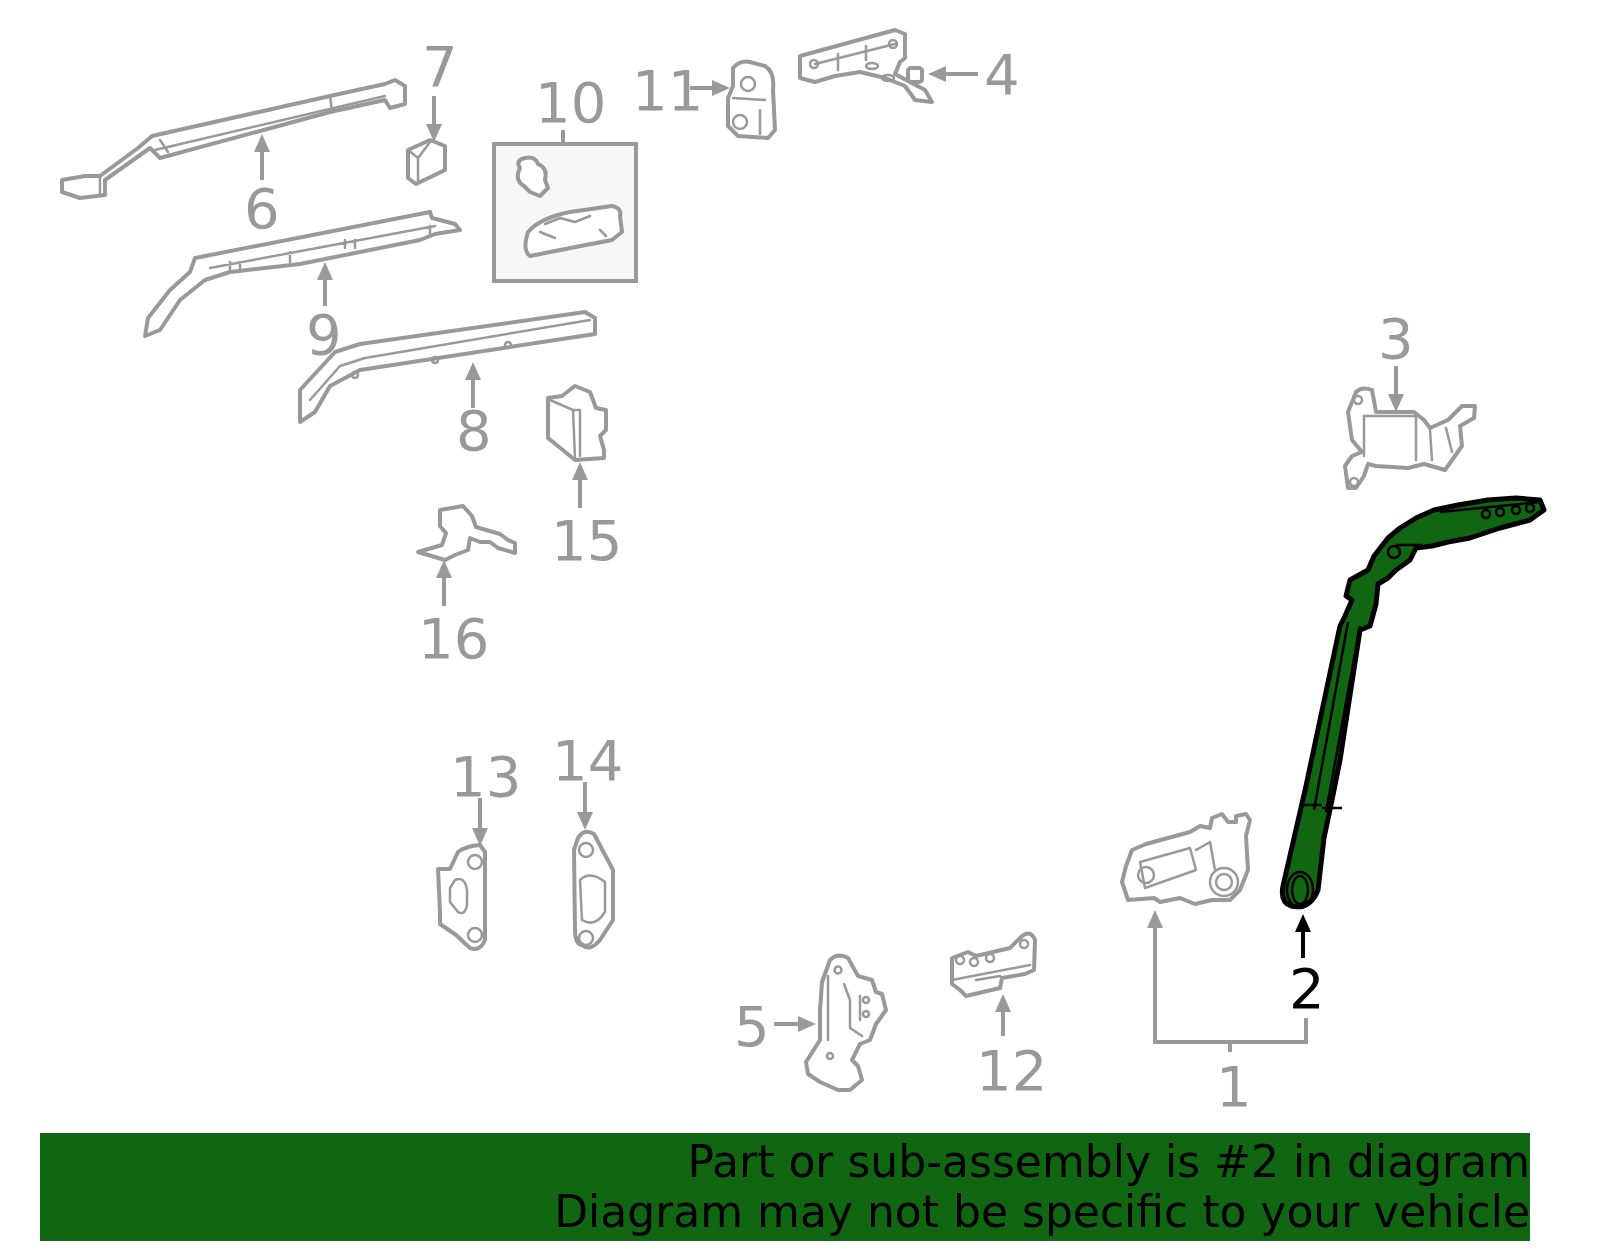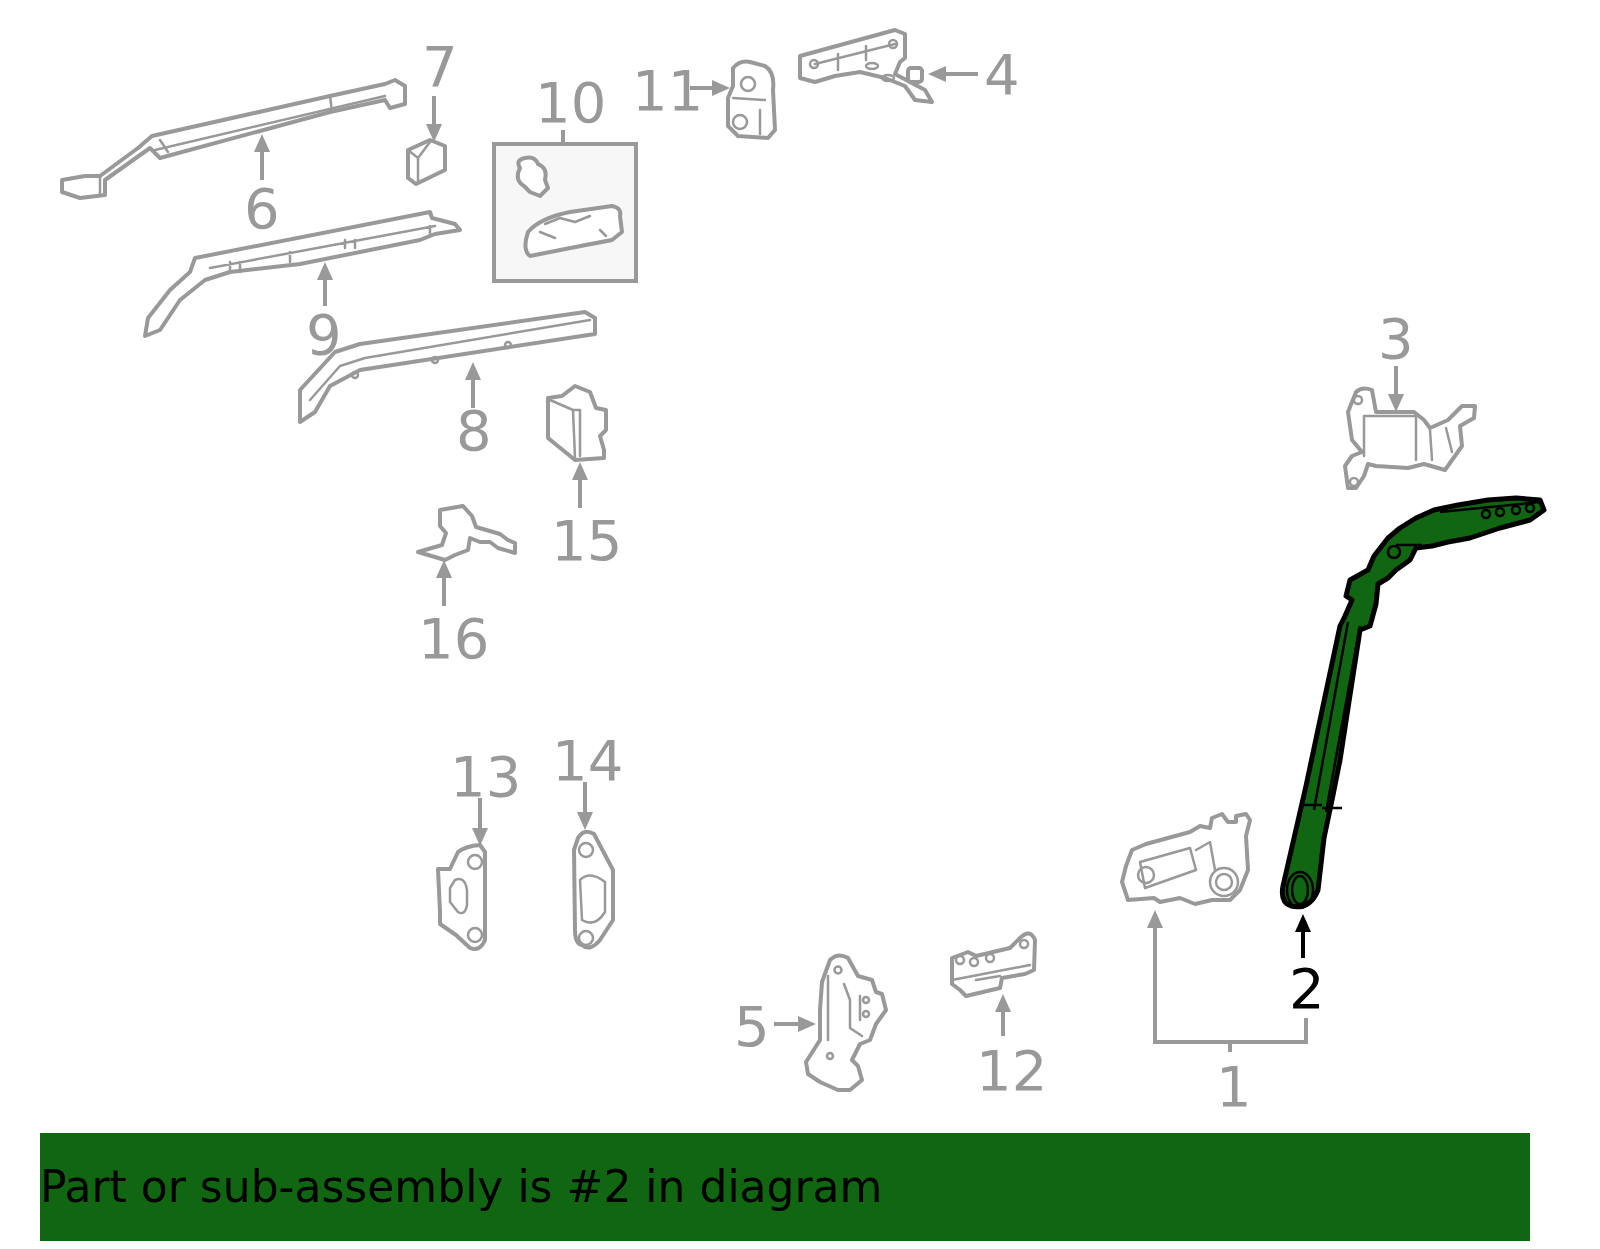--- a/index.html
+++ b/index.html
@@ -10,21 +10,21 @@
   .leader { stroke: #999999; stroke-width: 4; fill: none; }
   .arrowhead { fill: #999999; }
   .callout { font-family: "DejaVu Sans", sans-serif; font-size: 56px; fill: #999999; }
   .callout-hl { font-family: "DejaVu Sans", sans-serif; font-size: 56px; fill: #000000; }
   .hl-part { fill: #116611; stroke: #000000; stroke-width: 5; stroke-linejoin: round; }
   .hl-detail { fill: none; stroke: #000000; stroke-width: 2.5; stroke-linejoin: round; }
   .leader-hl { stroke: #000000; stroke-width: 4; fill: none; }
   .arrowhead-hl { fill: #000000; }
   .kit-box { fill: #f7f7f7; stroke: #999999; stroke-width: 4; }
   #banner { position: absolute; left: 40px; top: 1133px; width: 1490px; height: 108px; background: #116611;
-            display: flex; flex-direction: column; align-items: flex-start; justify-content: center; }
+            display: flex; flex-direction: column; align-items: flex-end; justify-content: center; }
   .banner-line { font-family: "DejaVu Sans", sans-serif; font-size: 44px; line-height: 50px; color: #000000; white-space: nowrap; }
 </style>
 </head>
 <body>
 
 <svg id="diagram" viewBox="0 0 1600 1249" xmlns="http://www.w3.org/2000/svg">
 
   <g>
     <path class="part-fill" d="M62,180 L85,176 L100,176 L138,148 L152,136 L330,96 L385,84 L395,80 L405,86 L405,104 L390,108 L385,100 L330,112 L160,158 L150,148 L105,180 L105,195 L80,198 L62,192 Z"></path>
     <path class="detail" d="M160,140 L168,152 M330,96 L332,112 M155,150 L385,96 M100,176 L100,195"></path>
@@ -205,13 +205,14 @@
     <text class="callout" x="976" y="1090">12</text>
     <text class="callout" x="450" y="796">13</text>
     <text class="callout" x="552" y="780">14</text>
     <text class="callout" x="551" y="560">15</text>
     <text class="callout" x="418" y="658">16</text>
   </g>
 </svg>
 
 <div id="banner">
   <div class="banner-line">Part or sub-assembly is #2 in diagram</div>
+  <div class="banner-line">Diagram may not be specific to your vehicle</div>
 </div>
 
 </body></html>

